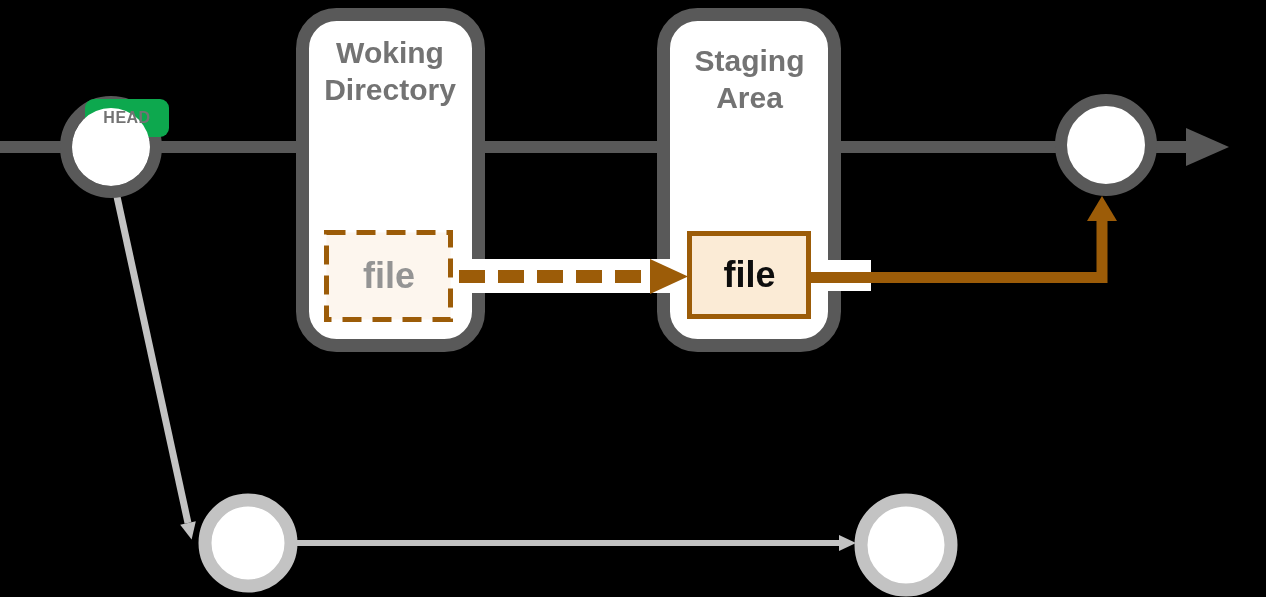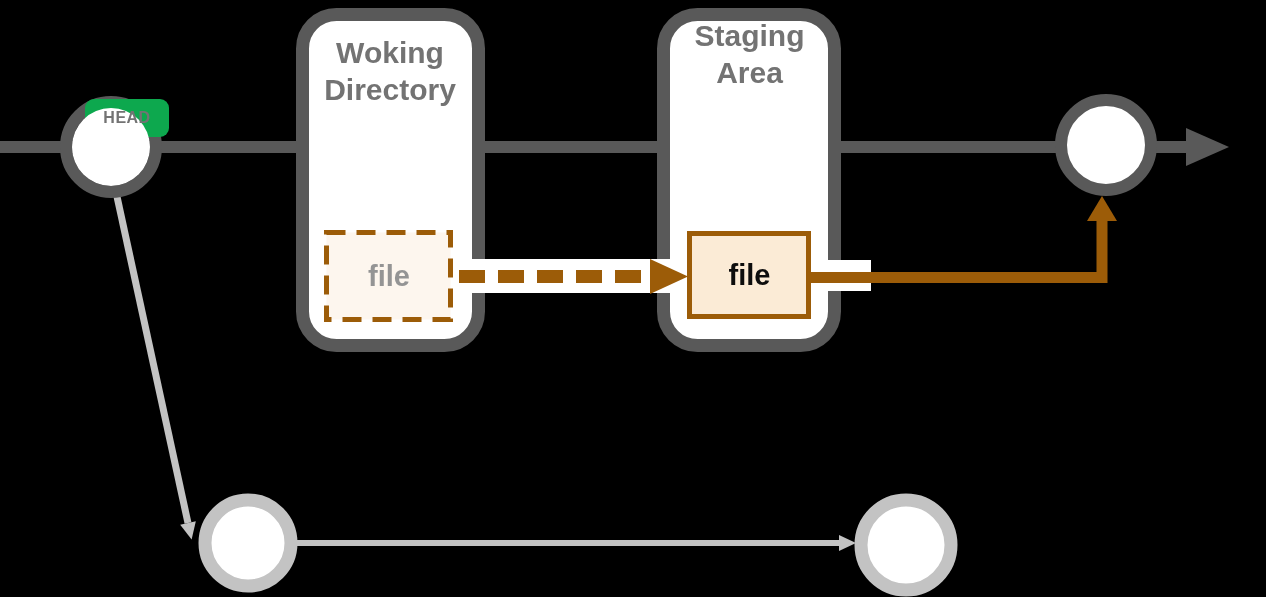--- a/index.html
+++ b/index.html
@@ -17,21 +17,21 @@
     text-align:center;
     display:flex;align-items:center;justify-content:center;
     pointer-events:none;
   }
   .box-title{
     color:#737373;
     font-size:30px;
     line-height:37px;
     display:block;
   }
-  .file-label{font-size:29px;}
+  .file-label{font-size:36px;}
   .file-working-label{color:#949494;}
   .file-staged-label{color:#0d0d0d;}
   .head-label{
     color:#737373;
     font-size:16px;
     letter-spacing:0.5px;
   }
 </style>
 </head>
 <body>
@@ -74,18 +74,18 @@
     <rect x="85" y="99" width="84" height="38" rx="9" fill="#0DA84E"></rect>
     <circle cx="111" cy="147" r="39" fill="#FFFFFF"></circle>
 
     <circle cx="1106" cy="145" r="45" fill="#FFFFFF" stroke="#595959" stroke-width="12"></circle>
   </svg>
 
   <div class="label head-label" style="left:85px;top:99px;width:84px;height:38px;">HEAD</div>
 
   <div class="label box-title" style="left:302px;top:34px;width:176px;">Woking Directory</div>
 
-  <div class="label box-title" style="left:664px;top:17px;width:171px;">Staging Area</div>
+  <div class="label box-title" style="left:664px;top:42px;width:171px;">Staging Area</div>
 
   <div class="label file-label file-working-label" style="left:327px;top:233px;width:124px;height:86px;">file</div>
 
   <div class="label file-label file-staged-label" style="left:690px;top:234px;width:119px;height:82px;">file</div>
 </div>
 
 </body></html>

